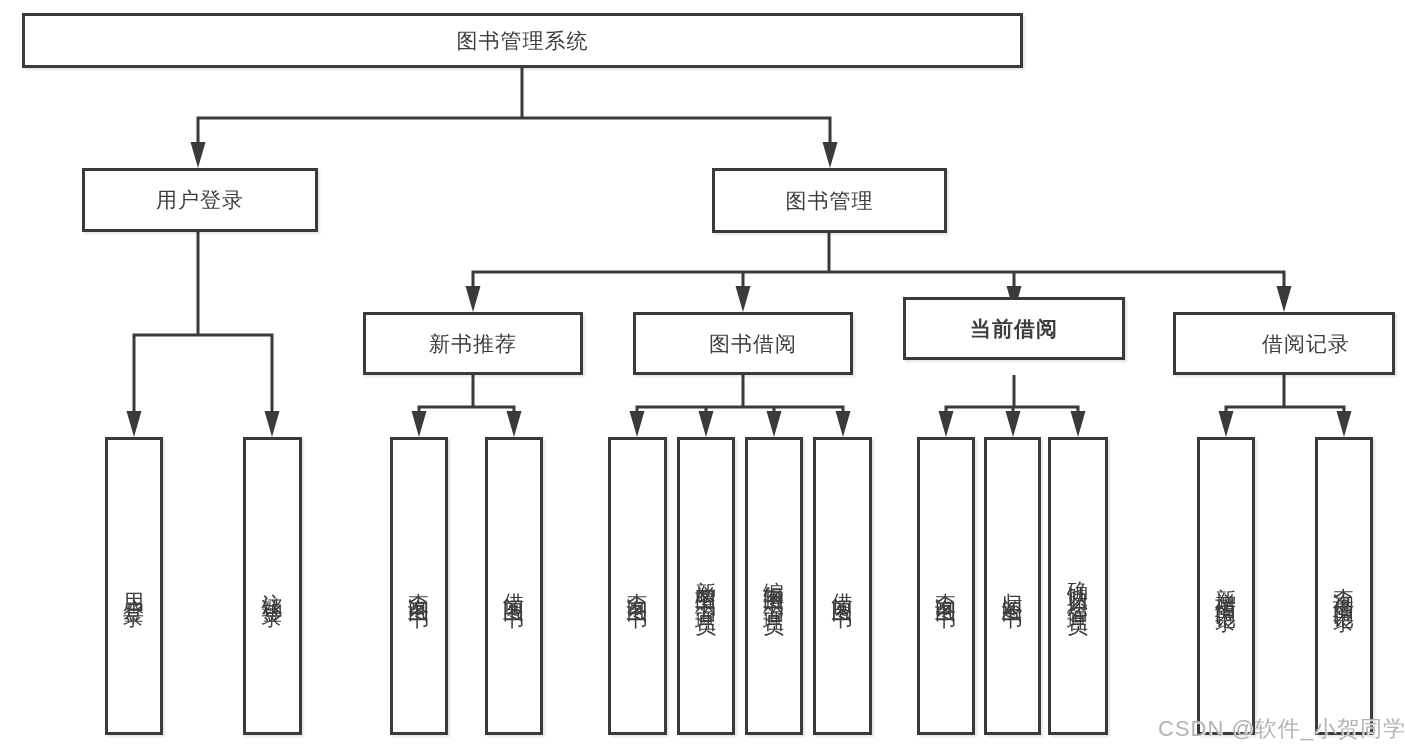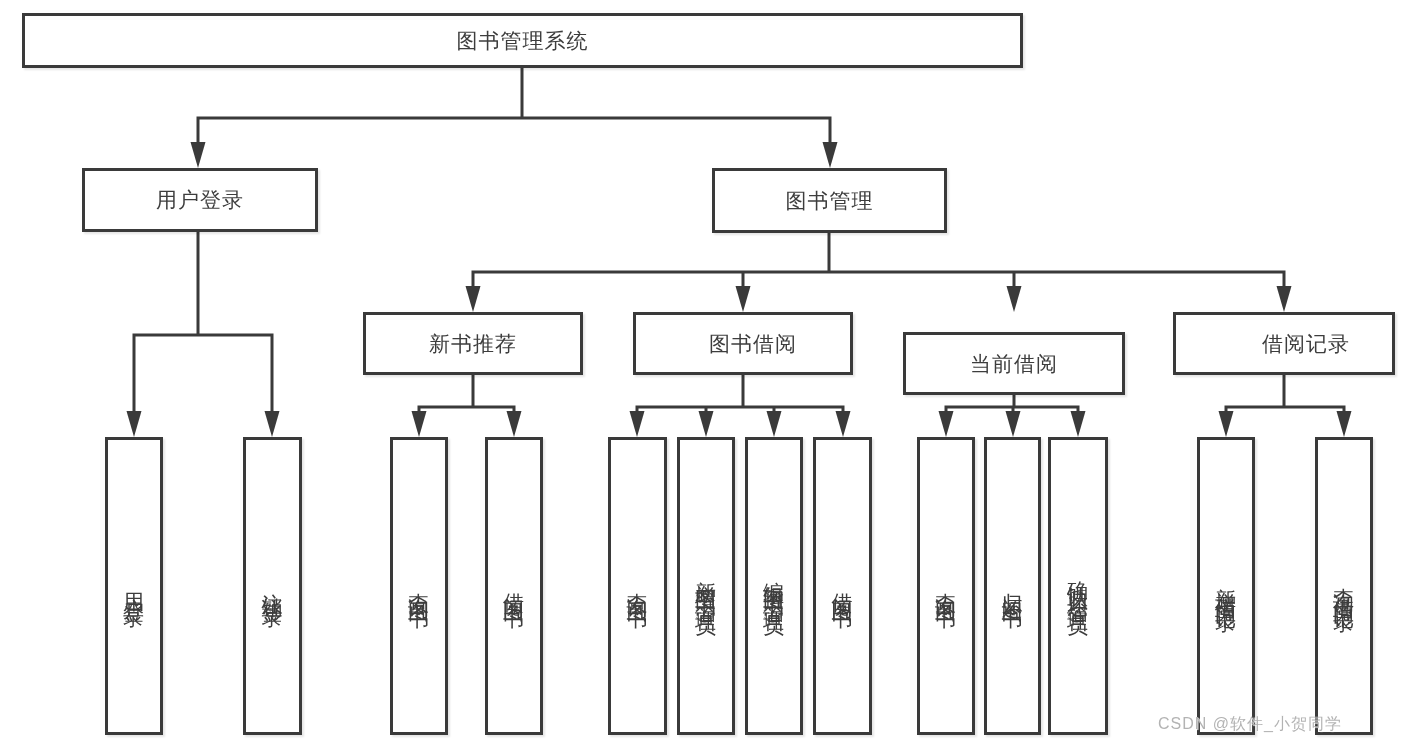--- a/index.html
+++ b/index.html
@@ -63,21 +63,21 @@
     font-size: 21px;
     letter-spacing: 5px;
     line-height: 1;
     color: var(--color-text);
     white-space: nowrap;
   }
   .watermark {
     position: absolute;
     left: 1158px;
     top: 714px;
-    font-size: 16px;
+    font-size: 22px;
     color: var(--color-watermark);
     letter-spacing: 1px;
     white-space: nowrap;
     text-shadow: 1px 1px 1px #ffffff;
   }
 </style>
 </head>
 <body>
 
 <div class="stage">
@@ -127,21 +127,21 @@
     </g>
   </svg>
 
   <div class="hbox" style="left:22px; top:13px; width:1001px; height:55px;">图书管理系统</div>
 
   <div class="hbox" style="left:82px; top:168px; width:236px; height:64px;">用户登录</div>
   <div class="hbox" style="left:363px; top:312px; width:220px; height:63px;">新书推荐</div>
 
   <div class="hbox" style="left:712px; top:168px; width:235px; height:65px;">图书管理</div>
   <div class="hbox" style="left:633px; top:312px; width:220px; height:63px;padding-left:20px;">图书借阅</div>
-  <div class="hbox" style="left:903px; top:332px; width:222px; height:63px;">当前借阅</div>
+  <div class="hbox" style="left:903px; top:297px; width:222px; height:63px;font-weight:bold;">当前借阅</div>
   <div class="hbox" style="left:1173px; top:312px; width:222px; height:63px;padding-left:44px;">借阅记录</div>
 
   <div class="leaf" style="left:105px; width:58px;">
     <span>用户登录</span>
   </div>
   <div class="leaf" style="left:243px; width:59px;">
     <span>注销登录</span>
   </div>
 
   <div class="leaf" style="left:390px; width:58px;">

